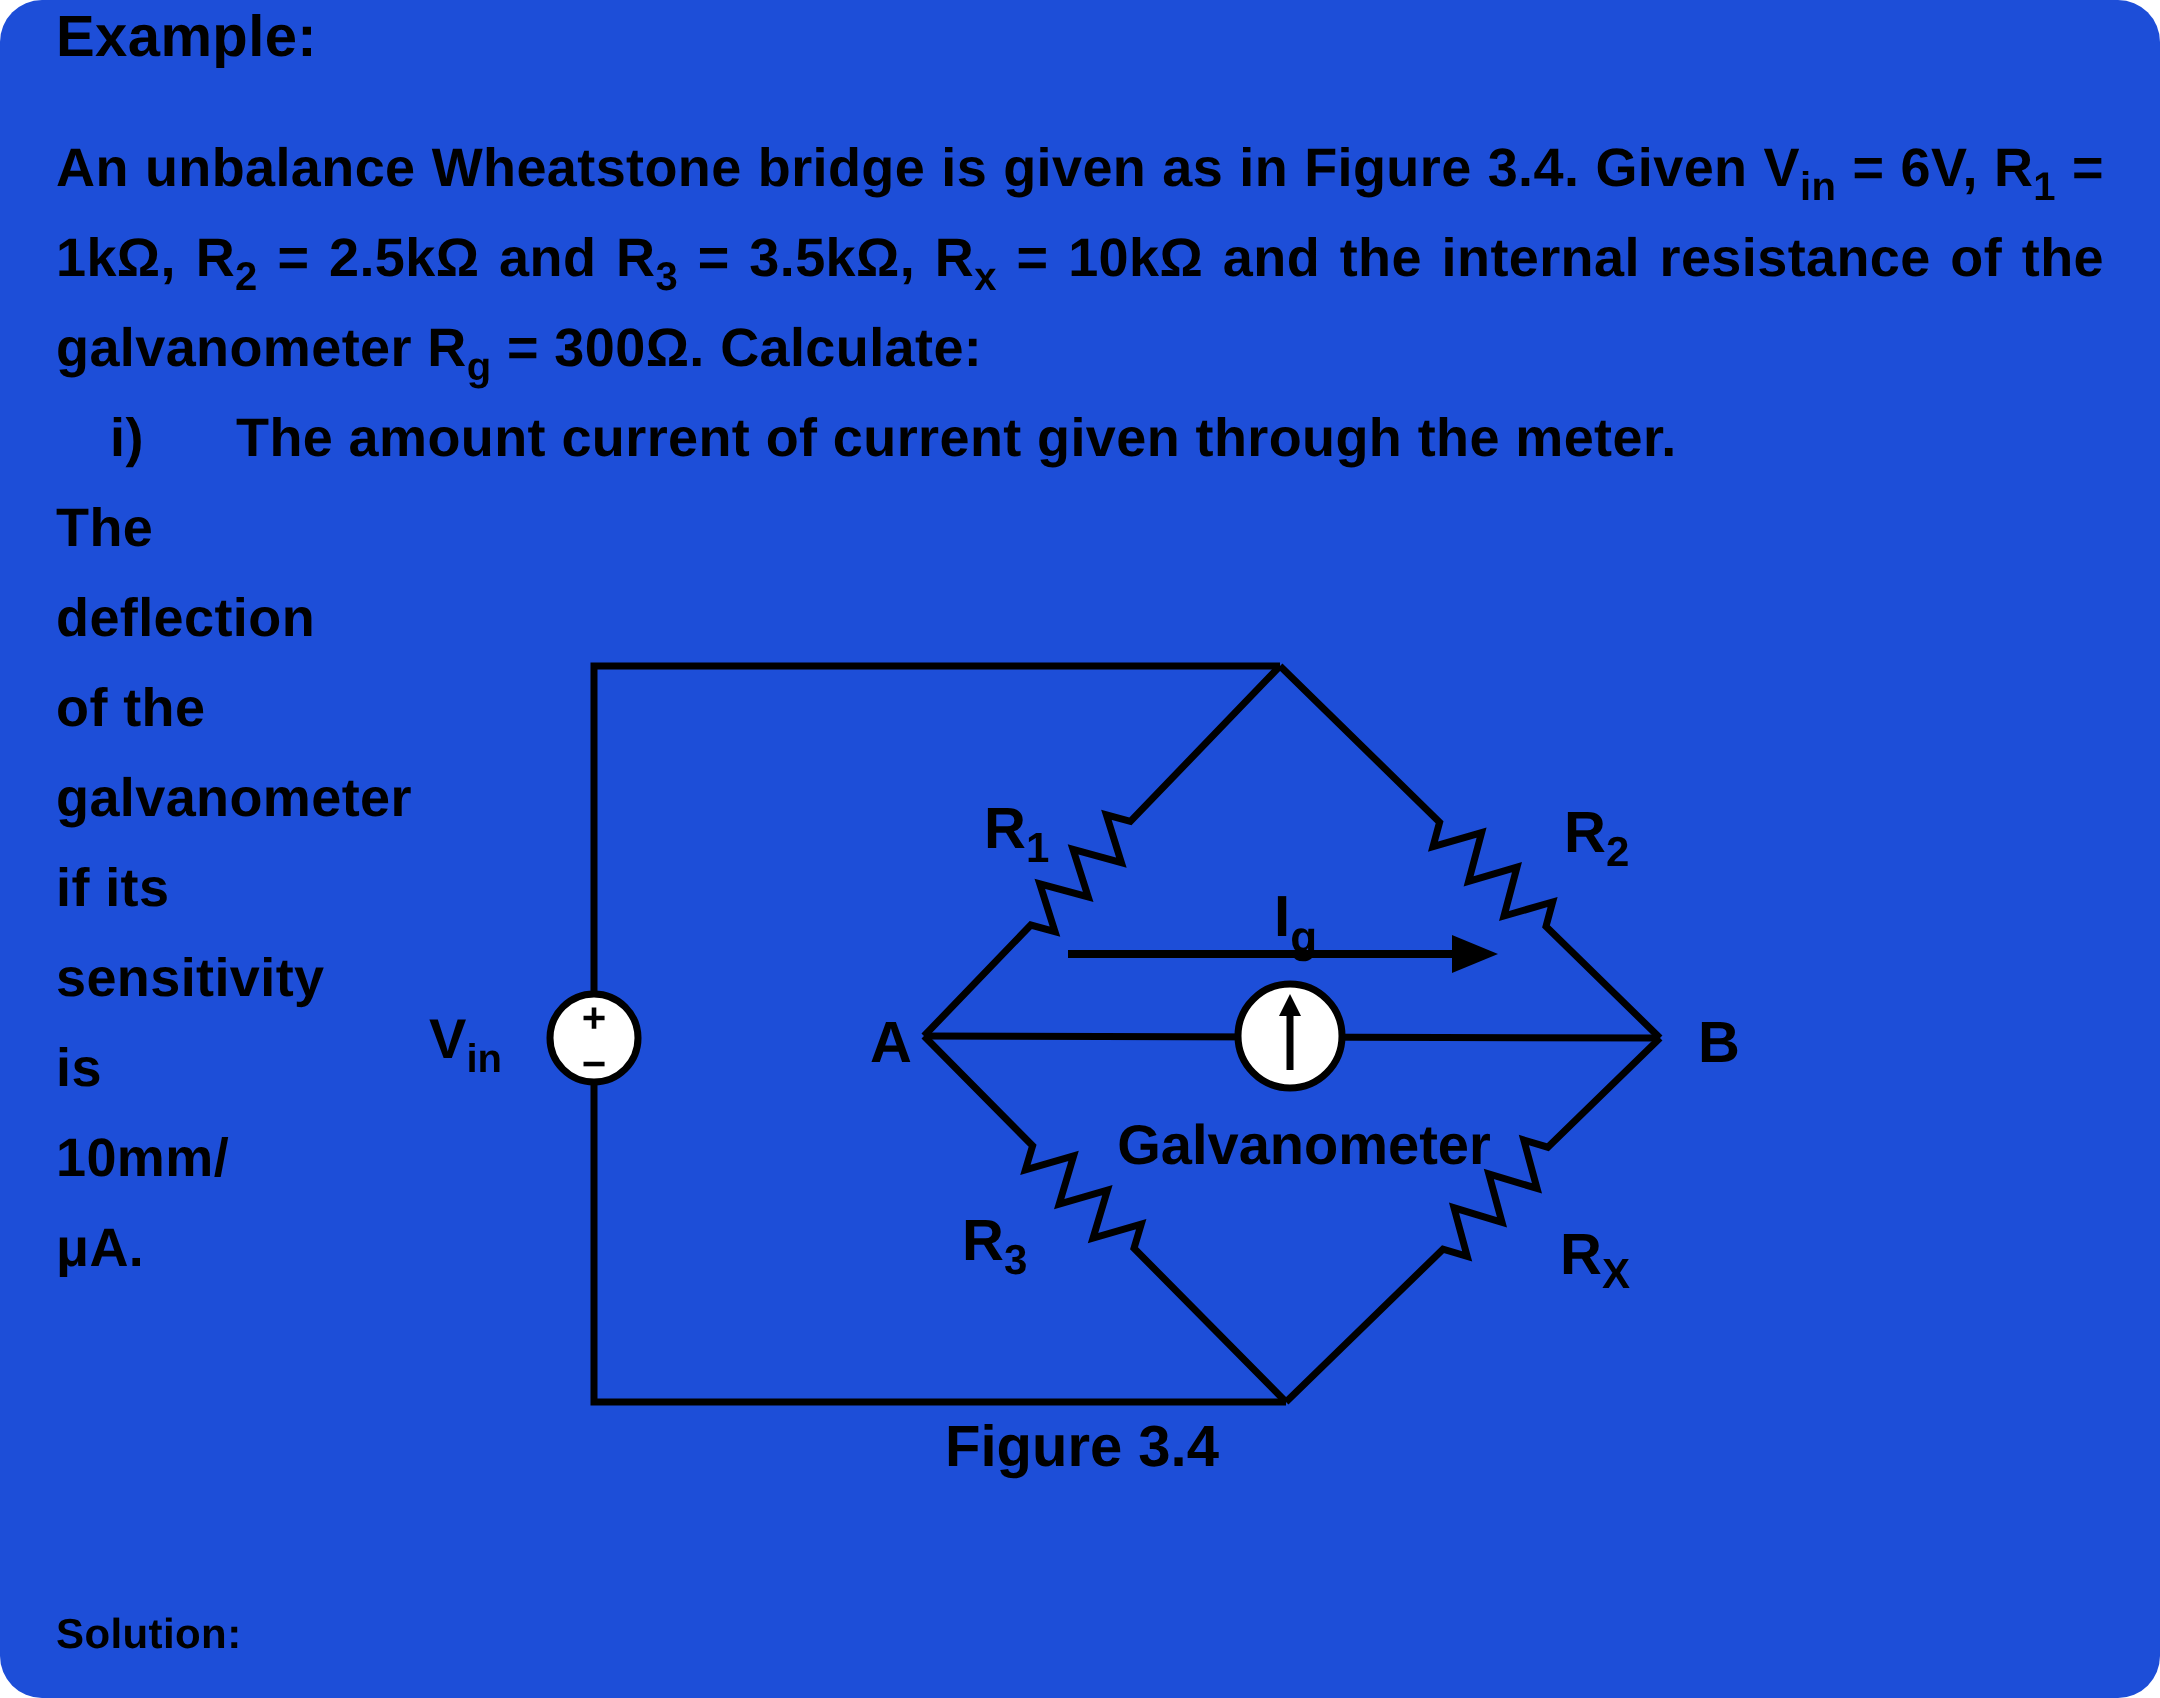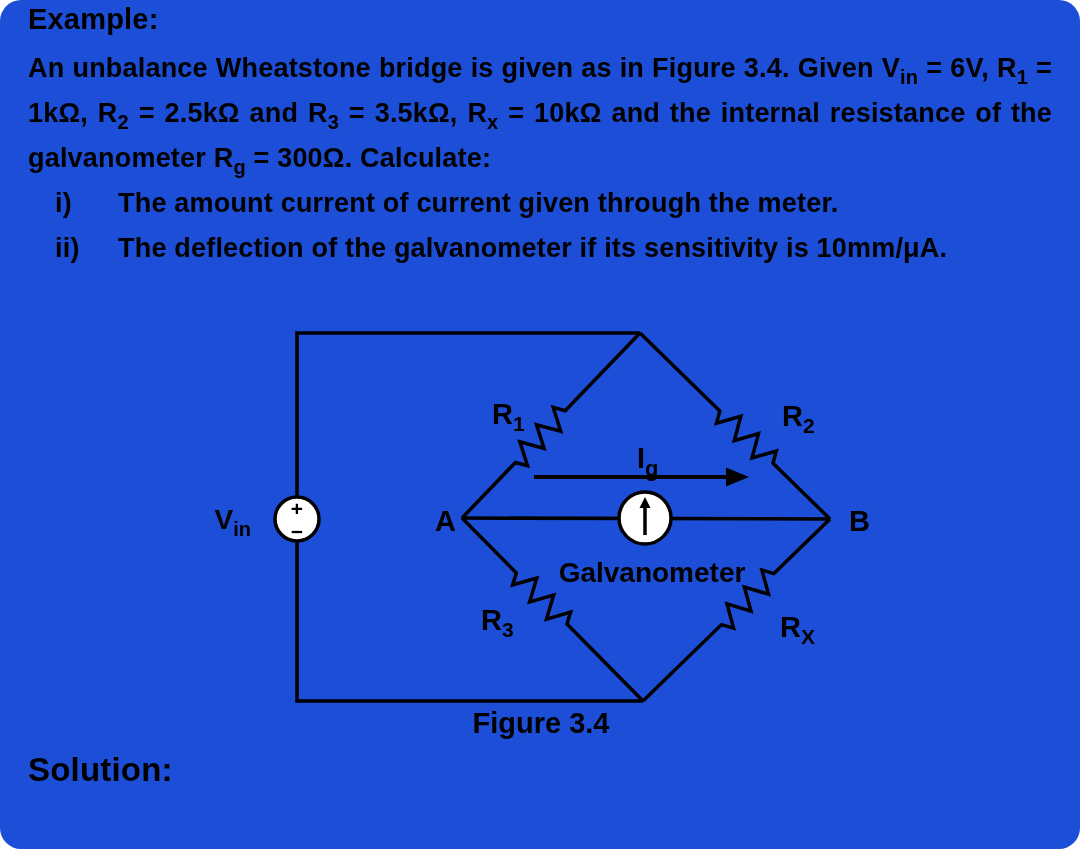--- a/index.html
+++ b/index.html
@@ -15,21 +15,21 @@
     overflow: hidden;
     border-radius: 21px;
   }
   .heading {
     margin: 0 0 0 28px;
     font-size: 29px;
     line-height: 38px;
     letter-spacing: 0.2px;
   }
   .statement {
-    margin: 8px 28px 0 28px;
+    margin: 24px 28px 0 28px;
     width: 1024px;
     font-size: 27px;
     line-height: 45px;
     text-align: justify;
     letter-spacing: 0.2px;
   }
   .statement sub, .items sub {
     font-size: 20px;
     line-height: 0;
     vertical-align: baseline;
@@ -56,42 +56,41 @@
   .wire-thick { fill: none; stroke: #000000; stroke-width: 4; }
   .device { fill: #ffffff; stroke: #000000; stroke-width: 3.5; }
   .fig-label {
     font-family: "Liberation Sans", "DejaVu Sans", sans-serif;
     font-weight: bold;
     fill: #000000;
   }
   .solution-heading {
     position: absolute;
     left: 28px;
-    top: 750px;
-    font-size: 33px;
+    top: 798px;
+    font-size: 21px;
     line-height: 40px;
     letter-spacing: 0.2px;
   }
 </style>
 </head>
 <body>
 
 <div class="page">
 
   <h2 class="heading">Example:</h2>
 
   <p class="statement"><span>An unbalance Wheatstone bridge is given as in Figure 3.4. Given V</span><sub>in</sub><span> = 6V, R</span><sub>1</sub><span> = 1kΩ, R</span><sub>2</sub><span> = 2.5kΩ and R</span><sub>3</sub><span> = 3.5kΩ, R</span><sub>x</sub><span> = 10kΩ and the internal resistance of the galvanometer R</span><sub>g</sub><span> = 300Ω. Calculate:</span></p>
 
   <div class="items">
     <div class="item-row">
       <span class="item-marker">i)</span>
       <span class="item-text">The amount current of current given through the meter.</span>
     </div>
     <div class="item-row">
-      <span class="item-marker">ii)</span>
       <span class="item-text">The deflection of the galvanometer if its sensitivity is 10mm/μA.</span>
     </div>
   </div>
 
   <svg class="circuit-svg" viewBox="0 0 1080 849">
 
     <path class="wire" d="M 640,333 L 297,333 L 297,497"></path>
     <path class="wire" d="M 297,541 L 297,701 L 643,701"></path>
 
     <circle class="device" cx="297" cy="519" r="22"></circle>

